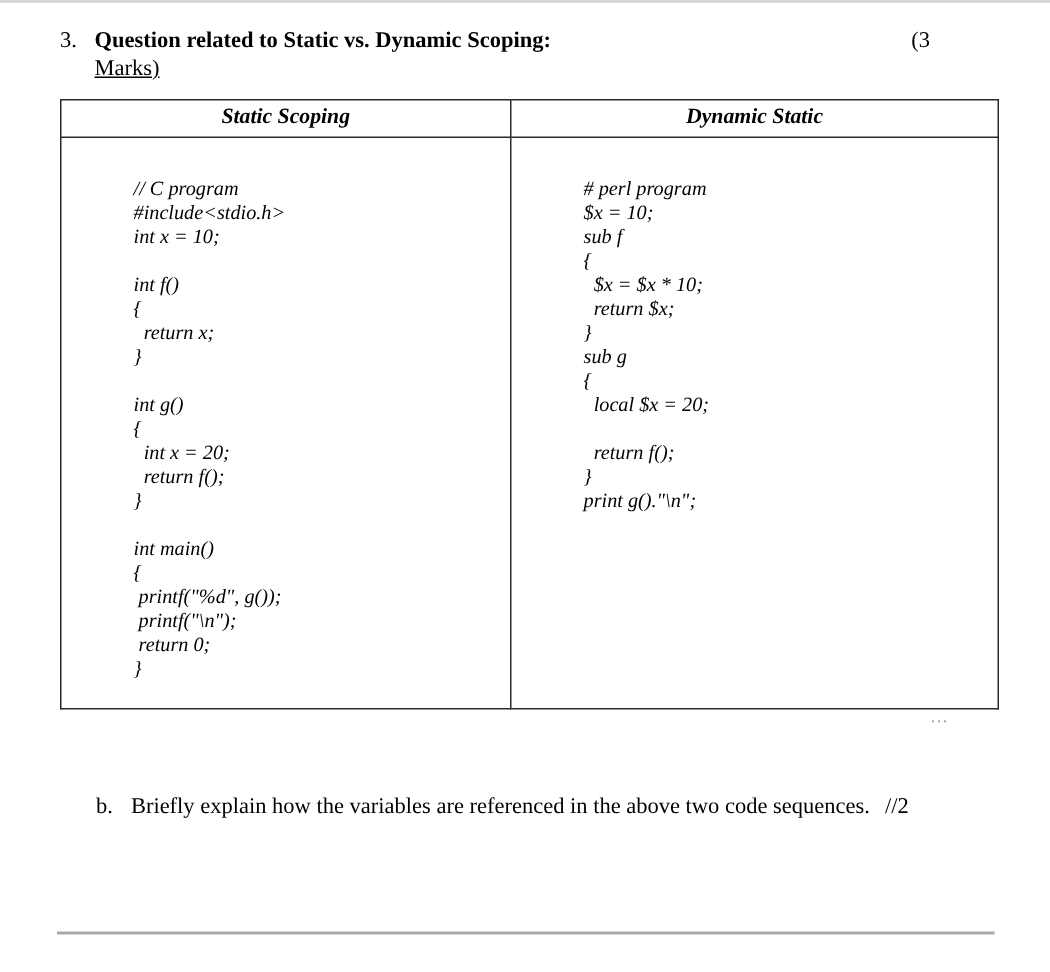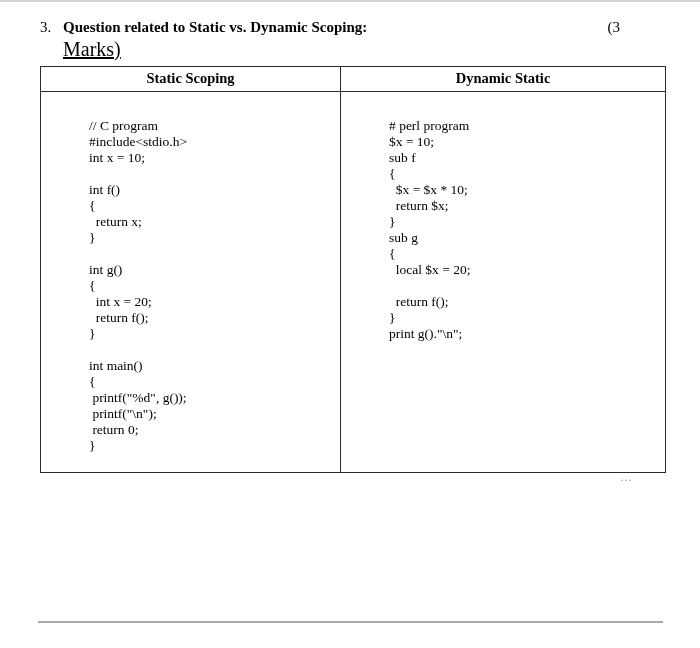--- a/index.html
+++ b/index.html
@@ -27,33 +27,34 @@
     font-size: 15px;
     line-height: 1.3;
   }
   .qnum { width: 23px; }
   .qtext { flex: 1; font-weight: bold; }
   .qmarks { margin-right: 80px; white-space: nowrap; }
   .marks-row {
     position: absolute;
     top: 36px;
     left: 63px;
-    font-size: 20px;
+    font-size: 15px;
     text-decoration: underline;
   }
   .scoping-table {
     position: absolute;
     top: 64px;
     left: 40px;
     border-collapse: collapse;
     table-layout: fixed;
   }
   .scoping-table th,
   .scoping-table td {
     border: 1px solid #2b2b2b;
+    font-style: italic;
   }
   .scoping-table th {
     font-size: 14.5px;
     font-weight: bold;
     text-align: center;
     padding: 3px 0 4px 0;
     background: #ffffff;
   }
   .scoping-table td {
     vertical-align: top;
@@ -157,16 +158,19 @@
   return f();
 }
 print g()."\n";</pre>
       </td>
     </tr>
   </tbody>
     </table>
 
   <div class="ellipsis-mark">…</div>
 
+  <div class="part-b">
+    <span class="b-label">b.</span><span>Briefly explain how the variables are referenced in the above two code sequences.</span><span class="b-marks">//2</span>
+  </div>
 
   <div class="bottom-rule"></div>
 
 </div>
 
 </body></html>

